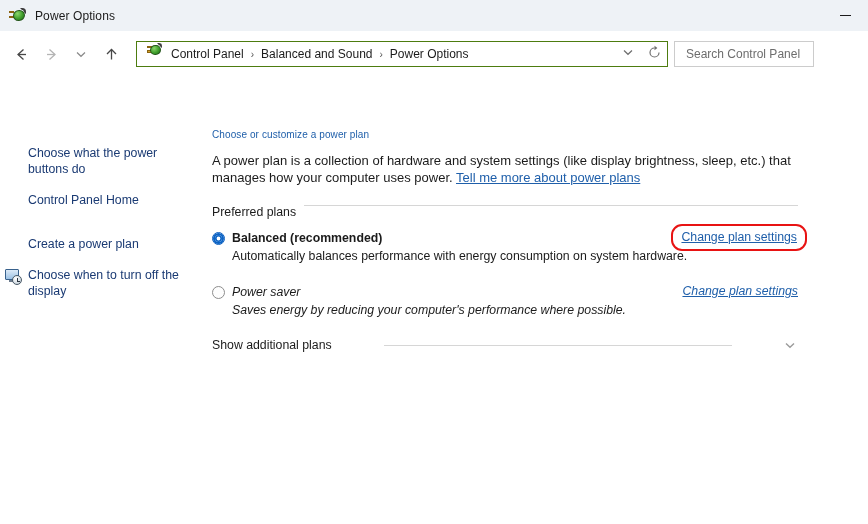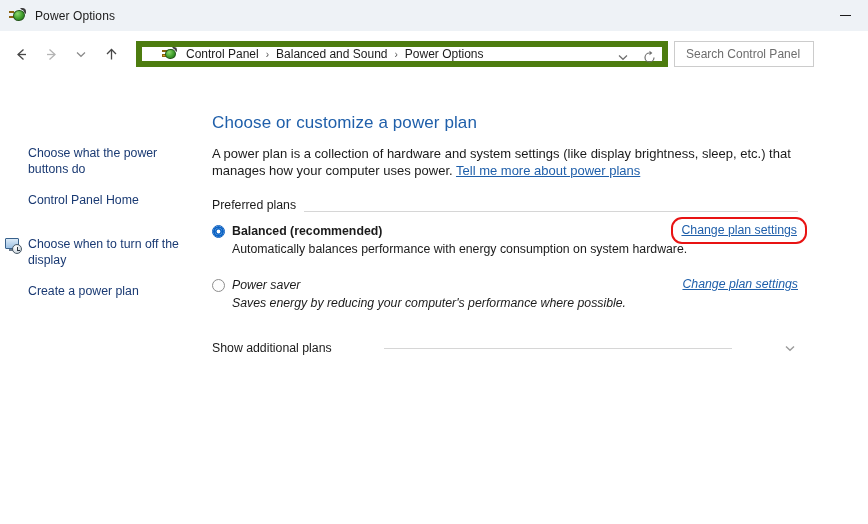--- a/index.html
+++ b/index.html
@@ -56,25 +56,24 @@
     display: flex; align-items: center; justify-content: center;
     flex: 0 0 auto;
   }
   .nav-btn svg { display: block; }
 
   .addressbar {
     flex: 0 0 auto;
     width: 532px;
     height: 26px;
     margin-left: 10px;
-    border: 6px solid #4d7c0f;
+    border: 1px solid #4d7c0f;
     background: #fff;
     display: flex;
-    align-items: center;
-    padding-left: 20px;
+    padding-left: 10px;
     position: relative;
   }
   .crumb-icon {
     width: 16px; height: 16px;
     position: relative;
     margin-right: 6px;
     flex: 0 0 auto;
   }
   .crumbs {
     display: flex; align-items: center;
@@ -140,41 +139,41 @@
     left: 5px; top: 1px;
     width: 16px; height: 16px;
   }
 
   .main {
     flex: 1 1 auto;
     padding-top: 36px;
     position: relative;
   }
   .page-title {
-    font-size: 17px;
+    font-size: 10px;
     color: #1f5faa;
-    margin: 0 0 12px 0;
+    margin: 16px 0 12px 0;
     font-weight: normal;
     letter-spacing: .1px;
   }
   .page-desc {
     font-size: 13px;
     color: #1b1b1b;
     line-height: 17px;
     width: 582px;
     margin-bottom: 19px;
   }
   .page-desc a {
     color: #1f5faa;
     text-decoration: underline;
   }
 
   .group-head {
     display: flex;
-    align-items: flex-end;
+    align-items: flex-start;
     margin-bottom: 12px;
     width: 586px;
     margin-top: 9px;
   }
   .group-head .lbl {
     font-size: 12.3px;
     color: #1b1b1b;
     white-space: nowrap;
   }
   .group-head .rule {
@@ -248,21 +247,21 @@
     border: 2px solid #e81313;
     padding: 4px 8px 5px 8px;
     right: -9px;
     top: -7px;
   }
 
   .additional {
     display: flex;
     align-items: center;
     width: 586px;
-    margin-top: 30px;
+    margin-top: 20px;
     gap: 44px;
   }
   .additional .lbl {
     font-size: 12.3px;
     color: #1b1b1b;
     white-space: nowrap;
   }
   .additional .rule {
     flex: 1 1 auto;
     height: 1px;
@@ -461,34 +460,34 @@
 
     <div class="side-item">
       <span>Choose what the power buttons do</span>
     </div>
 
     <div class="side-item home">
       <span>Control Panel Home</span>
     </div>
 
     <div class="side-item">
+      <span>Create a power plan</span>
+    </div>
+
+    <div class="side-item">
       <span class="ico">
         <span class="ico-display">
           <span class="scr"></span>
             <span class="stand"></span>
             <span class="clock"></span>
         </span>
       </span>
       <span>Choose when to turn off the display</span>
     </div>
 
-    <div class="side-item">
-      <span>Create a power plan</span>
-    </div>
-
 
   </div>
 
   <div class="main">
 
     <h1 class="page-title">Choose or customize a power plan</h1>
 
     <div class="page-desc">
       <span>A power plan is a collection of hardware and system settings (like display brightness, sleep, etc.) that manages how your computer uses power. </span><a href="#">Tell me more about power plans</a>
     </div>

